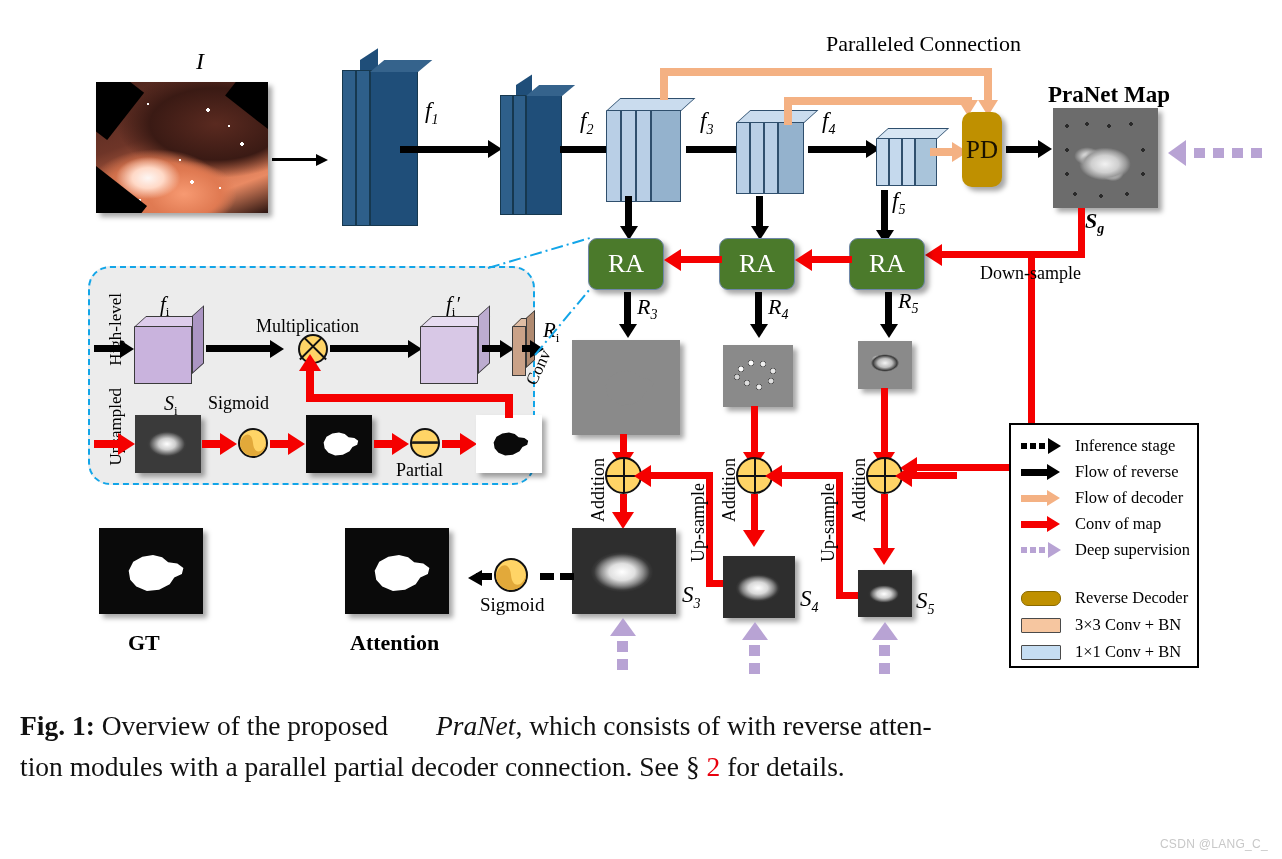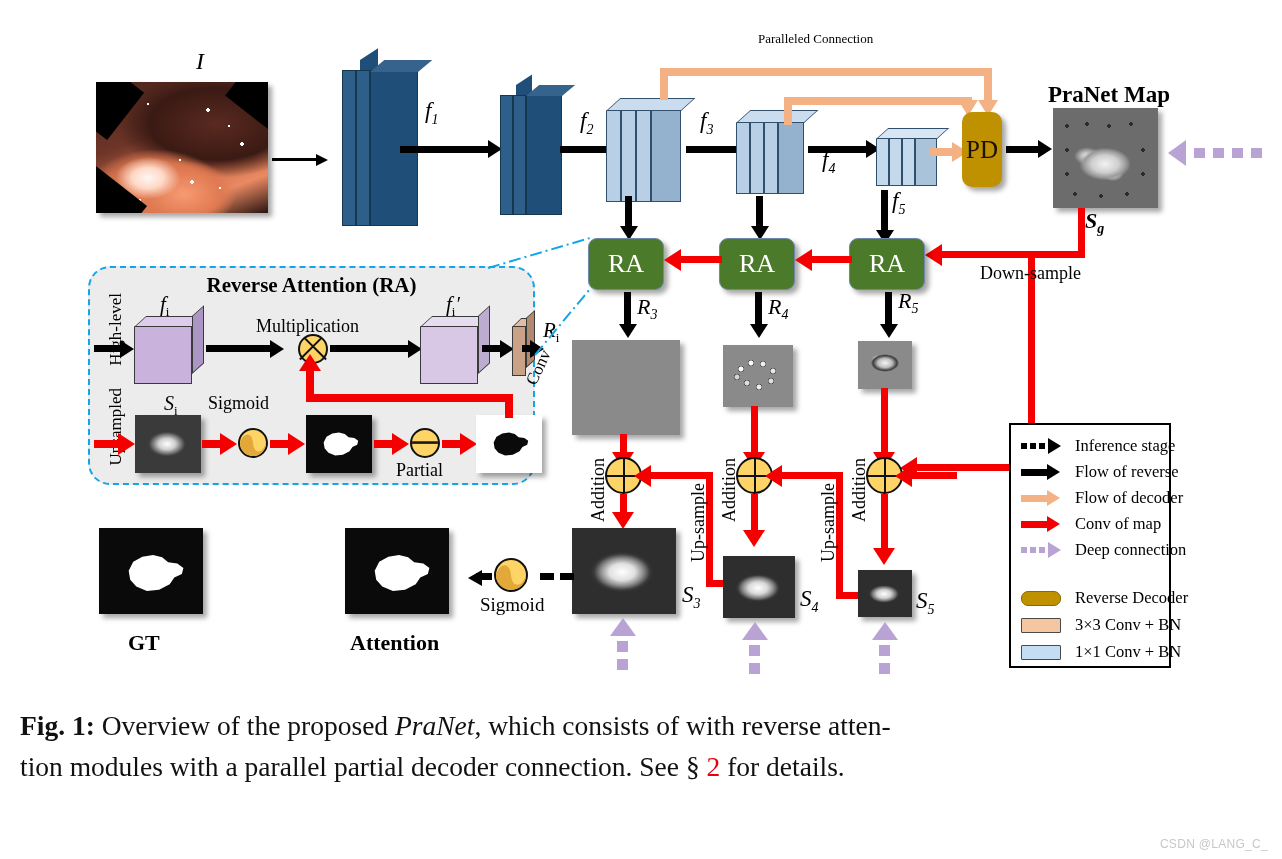--- a/index.html
+++ b/index.html
@@ -8,28 +8,28 @@
   .abs{position:absolute;}
   .lbl{position:absolute;white-space:nowrap;color:#000;}
   .it{font-style:italic;}
   .bold{font-weight:bold;}
 
   
   #caption{position:absolute;left:20px;top:705px;width:1245px;font-family:"Liberation Serif",serif;
            font-size:27.5px;line-height:41px;color:#111;}
   #caption .figno{font-weight:bold;}
   #caption .red{color:#e8000d;}
-  #caption .pranet{font-style:italic;}
+  #caption .pranet{font-style:italic;margin-left:41px;}
 
   
   #watermark{position:absolute;right:14px;bottom:8px;font-family:"Liberation Sans",sans-serif;
              font-size:12px;color:#c8c8c8;letter-spacing:.3px;}
 
   
-  #legend{position:absolute;left:1009px;top:423px;width:162px;height:245px;
+  #legend{position:absolute;left:1009px;top:423px;width:190px;height:245px;
           border:2px solid #000;background:#fff;box-sizing:border-box;}
   .leg-row{position:absolute;left:10px;height:22px;display:flex;align-items:center;}
   .leg-text{font-size:16.5px;color:#000;margin-left:8px;white-space:nowrap;}
   .leg-sym{width:46px;height:14px;position:relative;flex:0 0 46px;}
   .leg-box{width:40px;height:15px;border:1.6px solid #3a3a3a;box-sizing:border-box;border-radius:2px;}
 
   
   #ra-inset{position:absolute;left:88px;top:266px;width:447px;height:219px;
             background:#ececec;border:2px dashed #12a5e8;border-radius:22px;box-sizing:border-box;}
   #ra-inset .title{position:absolute;left:0;right:0;top:5px;text-align:center;font-weight:bold;font-size:21px;}
@@ -181,41 +181,41 @@
     <div class="abs" style="left:22px;top:12px;width:14px;height:72px;background:#b9cfe6;border:1px solid #2f4f6d;box-sizing:border-box;"></div>
     <div class="abs" style="left:36px;top:12px;width:14px;height:72px;background:#b9cfe6;border:1px solid #2f4f6d;box-sizing:border-box;"></div>
     <div class="abs" style="left:50px;top:12px;width:26px;height:72px;background:#94b2cd;border:1px solid #2f4f6d;box-sizing:border-box;"></div>
     <div class="abs" style="left:8px;top:0px;width:68px;height:13px;background:#cadcee;transform:skewX(-48deg);transform-origin:left bottom;border:1px solid #2f4f6d;box-sizing:border-box;"></div>
   </div>
 
   <div class="abs" style="left:808px;top:140px;width:90px;height:20px;">
     <div class="h-line" style="left:0;top:6px;width:62px;"></div>
     <div class="arrow-r" style="left:58px;top:0px;"></div>
   </div>
-  <div class="lbl it" style="left:822px;top:108px;font-size:23px;margin-top:39px;">
+  <div class="lbl it" style="left:822px;top:108px;font-size:23px;">
     <span>f</span><sub style="font-size:14px;">4</sub>
   </div>
 
   <div class="abs" style="left:870px;top:128px;width:90px;height:70px;">
     <div class="abs" style="left:6px;top:10px;width:13px;height:48px;background:#c5d9ed;border:1px solid #2f4f6d;box-sizing:border-box;"></div>
     <div class="abs" style="left:19px;top:10px;width:13px;height:48px;background:#c5d9ed;border:1px solid #2f4f6d;box-sizing:border-box;"></div>
     <div class="abs" style="left:32px;top:10px;width:13px;height:48px;background:#c5d9ed;border:1px solid #2f4f6d;box-sizing:border-box;"></div>
     <div class="abs" style="left:45px;top:10px;width:22px;height:48px;background:#a9c4da;border:1px solid #2f4f6d;box-sizing:border-box;"></div>
     <div class="abs" style="left:6px;top:0px;width:61px;height:11px;background:#d8e6f3;transform:skewX(-48deg);transform-origin:left bottom;border:1px solid #2f4f6d;box-sizing:border-box;"></div>
   </div>
 
   <div class="abs" style="left:877px;top:190px;width:20px;height:60px;">
     <div class="v-line" style="left:4px;top:0;height:42px;"></div>
     <div class="arrow-d" style="left:-1px;top:40px;"></div>
   </div>
   <div class="lbl it" style="left:892px;top:188px;font-size:23px;">
     <span>f</span><sub style="font-size:14px;">5</sub>
   </div>
 
-  <div class="lbl" style="left:758px;top:31px;font-size:13px;">Paralleled Connection</div>
+  <div class="lbl" style="left:826px;top:31px;font-size:22px;">Paralleled Connection</div>
 
   <div class="abs" style="left:0;top:0;width:1282px;height:300px;">
     <div class="pk-line" style="left:660px;top:68px;width:332px;height:8px;"></div>
     <div class="pk-line" style="left:660px;top:68px;width:8px;height:32px;"></div>
     <div class="pk-line" style="left:984px;top:68px;width:8px;height:34px;"></div>
     <div class="arrow-d-pk" style="left:978px;top:100px;"></div>
   </div>
 
   <div class="abs" style="left:0;top:0;width:1282px;height:300px;">
     <div class="pk-line" style="left:784px;top:97px;width:188px;height:8px;"></div>
@@ -470,21 +470,20 @@
     <div class="abs blobshape" style="left:16px;top:17px;width:76px;height:56px;background:#ffffff;"></div>
   </div>
   <div class="lbl bold" style="left:350px;top:630px;font-size:22px;">Attention</div>
 
   <div class="abs shadow img-dark" style="left:99px;top:528px;width:104px;height:86px;overflow:hidden;">
     <div class="abs blobshape" style="left:16px;top:17px;width:76px;height:56px;background:#ffffff;"></div>
   </div>
   <div class="lbl bold" style="left:128px;top:630px;font-size:22px;">GT</div>
 
   <div id="ra-inset">
-    <div class="title">Reverse Attention (RA)</div>
 
     <div class="vtext" style="left:16px;top:25px;font-size:17px;">High-level</div>
     <div class="vtext" style="left:16px;top:120px;font-size:17px;">Upsampled</div>
 
     <div class="lbl it" style="left:70px;top:24px;font-size:21px;">
       <span>f</span><sub style="font-size:13px;font-style:normal;">i</sub>
     </div>
     <div class="abs" style="left:44px;top:48px;width:80px;height:75px;">
       <div class="abs" style="left:0;top:10px;width:58px;height:58px;background:#c9b3dd;border:1.6px solid #3a3a3a;box-sizing:border-box;"></div>
       <div class="abs" style="left:0;top:0px;width:58px;height:11px;background:#ddcceb;border:1.6px solid #3a3a3a;box-sizing:border-box;transform:skewX(-48deg);transform-origin:left bottom;"></div>
@@ -632,21 +631,21 @@
       </div>
       <span class="leg-text">Conv of map</span>
     </div>
     <div class="leg-row" style="top:114px;">
       <div class="leg-sym">
         <div style="position:absolute;left:0;top:4px;width:6px;height:6px;background:#b8a3d4;"></div>
         <div style="position:absolute;left:9px;top:4px;width:6px;height:6px;background:#b8a3d4;"></div>
         <div style="position:absolute;left:18px;top:4px;width:6px;height:6px;background:#b8a3d4;"></div>
         <div style="position:absolute;left:27px;top:-1px;width:0;height:0;border-top:8px solid transparent;border-bottom:8px solid transparent;border-left:13px solid #b8a3d4;"></div>
       </div>
-      <span class="leg-text">Deep connection</span>
+      <span class="leg-text">Deep supervision</span>
     </div>
 
     <div class="leg-row" style="top:162px;">
       <div class="leg-sym">
         <div class="leg-box" style="background:#bf9000;border-color:#8a6a00;border-radius:7px;"></div>
       </div>
       <span class="leg-text">Reverse Decoder</span>
     </div>
     <div class="leg-row" style="top:189px;">
       <div class="leg-sym">

